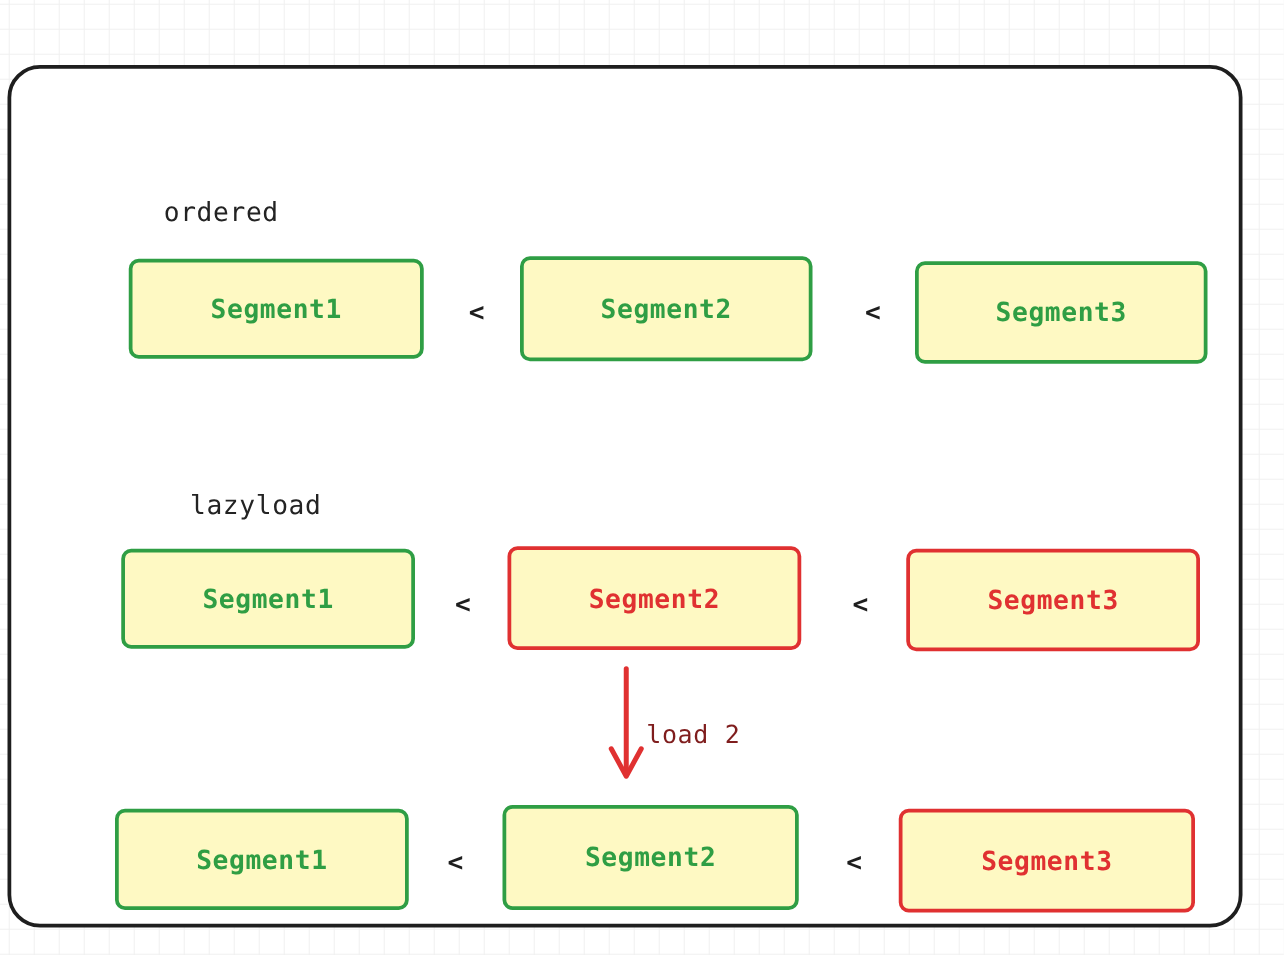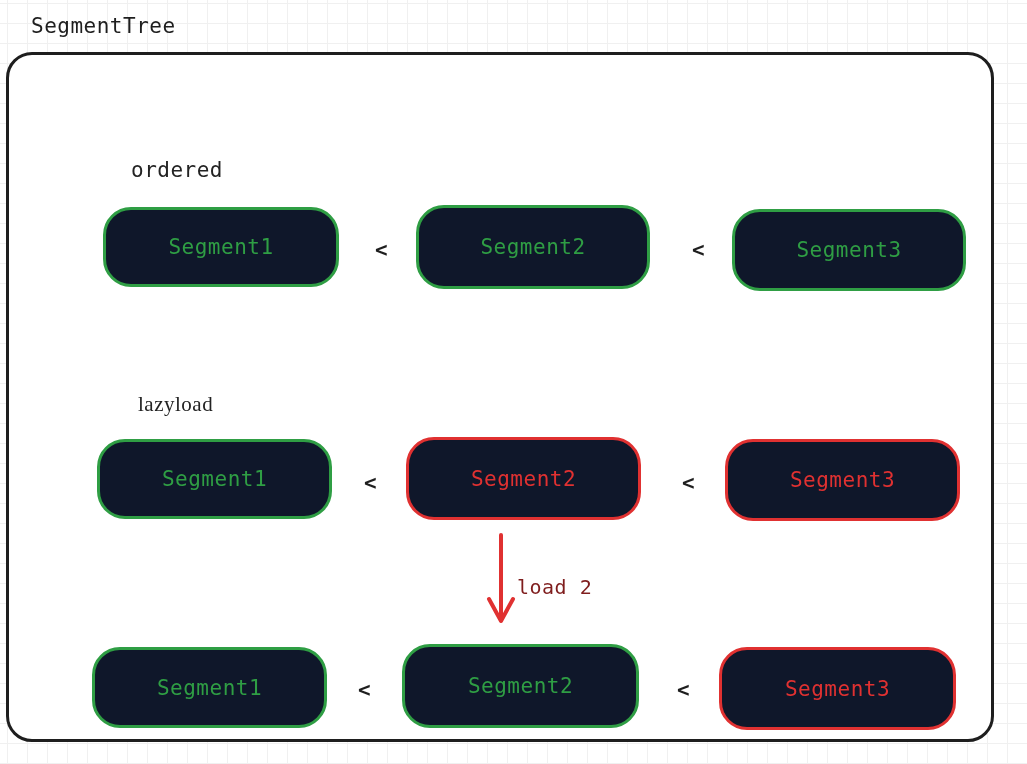--- a/index.html
+++ b/index.html
@@ -63,36 +63,37 @@
   }
   .section-label {
     position: absolute;
     font-size: 21px;
     color: #232323;
     letter-spacing: 0.5px;
     white-space: nowrap;
     margin-left: 24px;
   }
   #label-ordered  { left: 98px;  top: 103px; }
-  #label-lazyload { left: 105px; top: 337px; font-family: Liberation Serif, serif; }
+  #label-lazyload { left: 119px; top: 337px; }
 
   
   .seg-box {
     position: absolute;
     box-sizing: border-box;
     border-width: 3px;
     border-style: solid;
-    border-radius: 28px;
-    background: #0f172a;
+    border-radius: 8px;
+    background: #fef9c3;
     display: flex;
     align-items: center;
     justify-content: center;
     font-size: 21px;
     letter-spacing: 0.5px;
     white-space: nowrap;
+    font-weight: bold;
   }
   .seg-box.green { border-color: #2f9e44; color: #2f9e44; }
   .seg-box.red   { border-color: #e03131; color: #e03131; }
 
   .lt {
     position: absolute;
     font-size: 21px;
     font-weight: bold;
     color: #1e1e1e;
     line-height: 1;
@@ -138,21 +139,20 @@
     white-space: nowrap;
   }
 </style>
 </head>
 <body>
 
 <div id="grid-bg"></div>
 
 <div id="canvas">
 
-  <div id="page-title">SegmentTree</div>
 
   <div id="frame">
     <div id="frame-inner">
 
       <div class="section-label" id="label-ordered">ordered</div>
 
       <div class="seg-box green" id="r1-b1">Segment1</div>
       <div class="lt" id="r1-lt1">&lt;</div>
       <div class="seg-box green" id="r1-b2">Segment2</div>
       <div class="lt" id="r1-lt2">&lt;</div>

